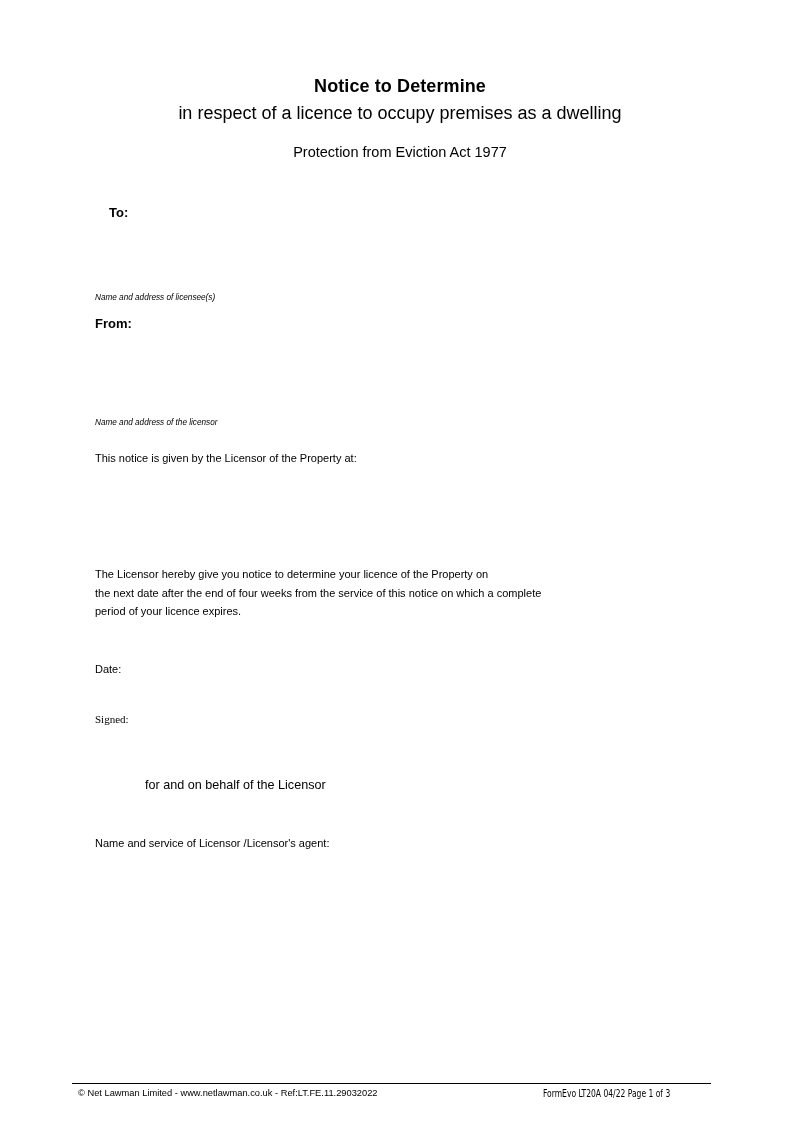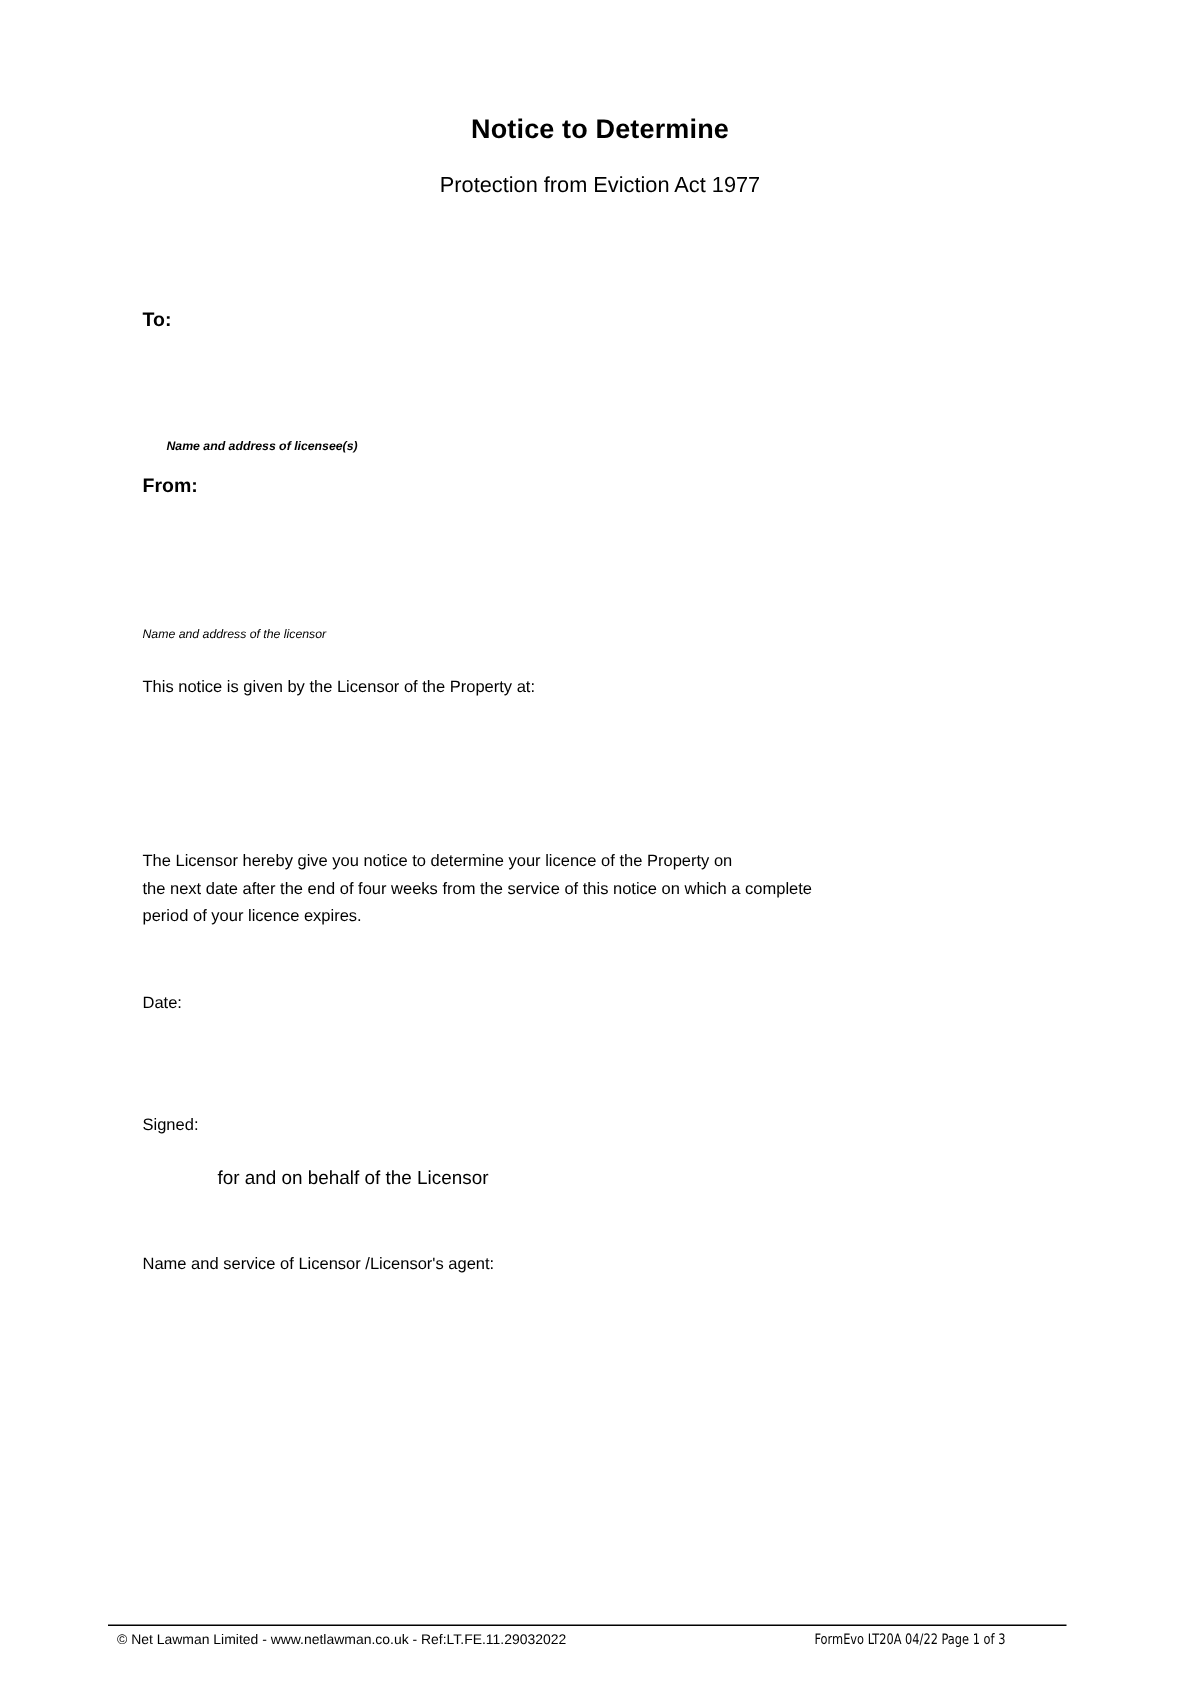--- a/index.html
+++ b/index.html
@@ -135,44 +135,45 @@
     transform-origin: left center;
   }
 </style>
 </head>
 <body>
 
 <div class="page">
 
   <div class="title-block">
     <h1 class="doc-title">Notice to Determine</h1>
+    <h2 class="doc-subtitle">in respect of a licence to occupy premises as a dwelling</h2>
     <h3 class="doc-act">Protection from Eviction Act 1977</h3>
   </div>
 
   <div class="body-area">
 
-    <div class="field-label" style="top:205px; left:0;text-align:right;">To:</div>
+    <div class="field-label" style="top:205px; left:14px;text-align:right;">To:</div>
     <div class="fill-zone" style="top:225px; left:0; width:560px; height:62px;"></div>
-    <div class="caption" style="top:292px; left:16px;font-weight:bold;">Name and address of licensee(s)</div>
+    <div class="caption" style="top:292px; left:0;">Name and address of licensee(s)</div>
 
     <div class="field-label" style="top:316px; left:0;">From:</div>
     <div class="fill-zone" style="top:336px; left:0; width:560px; height:62px;"></div>
     <div class="caption" style="top:417px; left:0;">Name and address of the licensor</div>
 
     <div class="para" style="top:449px; left:0; width:620px;">This notice is given by the Licensor of the Property at:</div>
     <div class="fill-zone" style="top:472px; left:0; width:620px; height:85px;"></div>
 
     <div class="para" style="top:565px; left:0; width:625px;">The Licensor hereby give you notice to determine your licence of the Property on
 the next date after the end of four weeks from the service of this notice on which a complete
 period of your licence expires.</div>
 
     <div class="para" style="top:660px; left:0;">Date:</div>
     <div class="fill-zone" style="top:658px; left:50px; width:440px; height:20px;"></div>
 
-    <div class="para" style="top:741px; left:0;">Signed:</div>
+    <div class="para" style="top:710px; left:0;font-family:Liberation Serif, serif;">Signed:</div>
     <div class="fill-zone" style="top:716px; left:62px; width:430px; height:42px;"></div>
 
     <div class="para-indent" style="top:776px; left:50px;">for and on behalf of the Licensor</div>
 
     <div class="para" style="top:834px; left:0; width:620px;">Name and service of Licensor /Licensor's agent:</div>
     <div class="fill-zone" style="top:858px; left:0; width:620px; height:200px;"></div>
 
   </div>
 
   <div class="footer">

